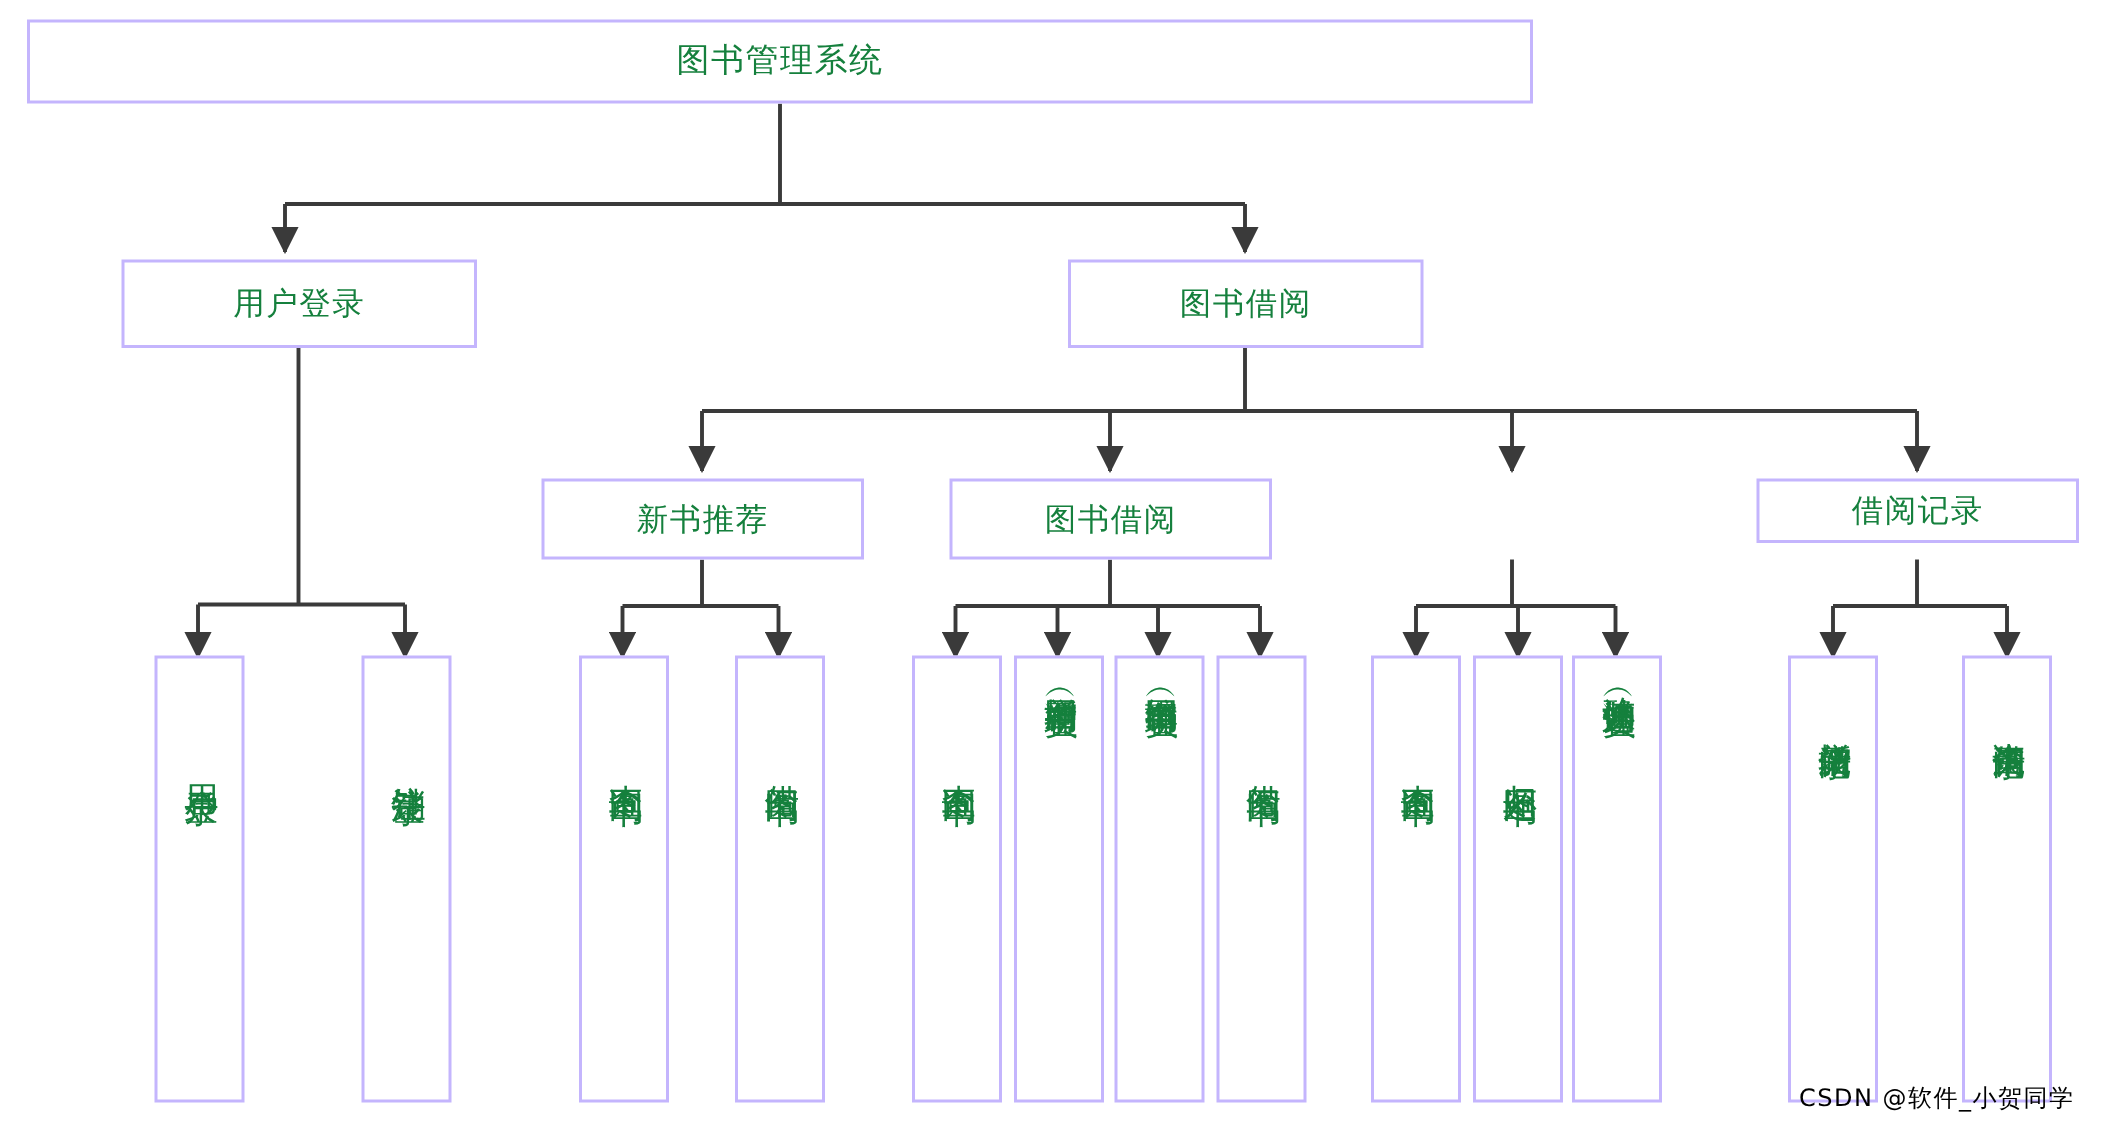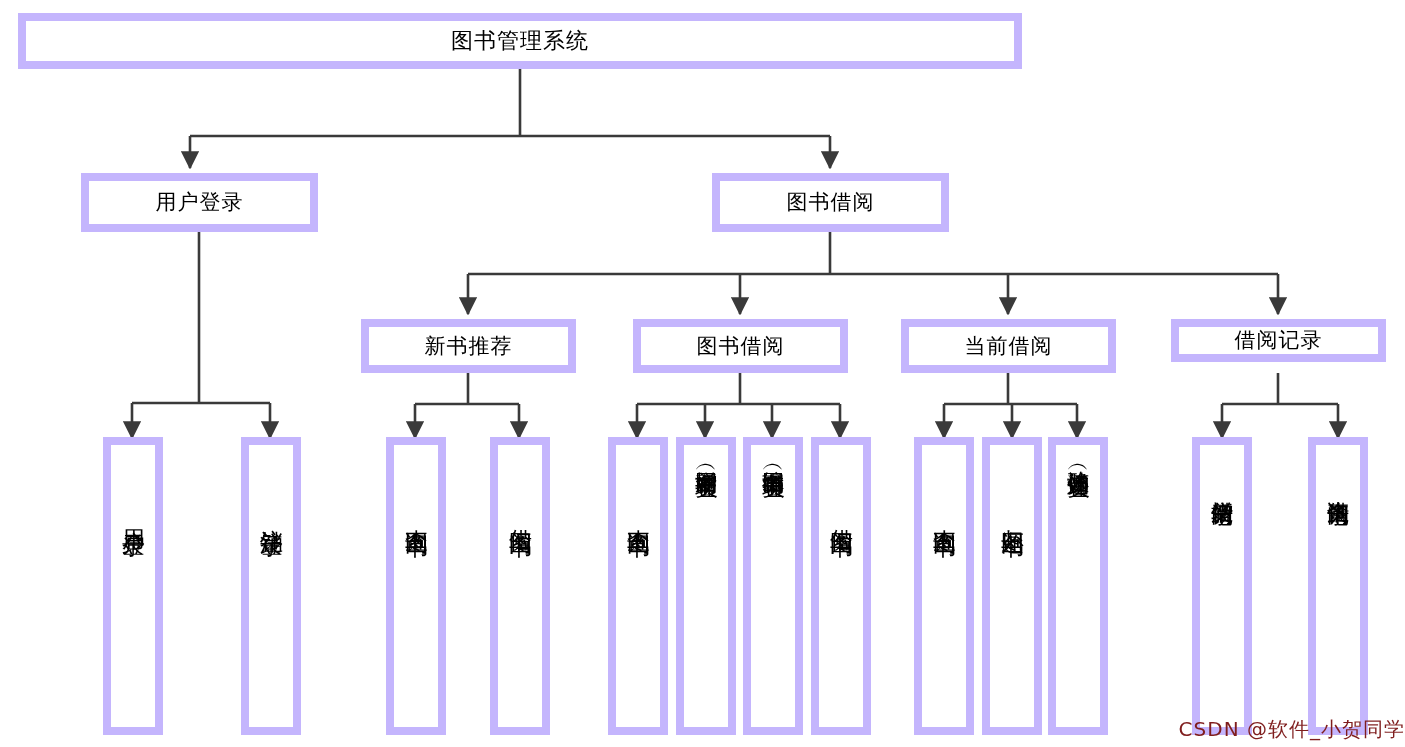--- a/index.html
+++ b/index.html
@@ -8,25 +8,25 @@
     font-family:"DejaVu Sans","Liberation Sans",sans-serif;
     width:1405px;height:747px;overflow:hidden;position:relative;
   }
   #stage{position:relative;width:1405px;height:747px;background:#ffffff;}
   svg.connectors{position:absolute;left:0;top:0;width:1405px;height:747px;pointer-events:none;}
 
   .node{
     position:absolute;
     box-sizing:border-box;
     background:#ffffff;
-    border:8px solid #c4b5fd;
+    border:2px solid #c4b5fd;
     display:flex;
     align-items:center;
     justify-content:center;
-    color:#000000;
+    color:#15803d;
   }
   .node .lbl{
     display:block;
     text-align:center;
     line-height:1.18;
     white-space:nowrap;
   }
   
   .node.horiz .lbl{
     font-size:21px;
@@ -45,24 +45,24 @@
     text-orientation:upright;
     font-size:23px;
     line-height:1.12;
     letter-spacing:2px;
     white-space:nowrap;
   }
   .node.vert.tall .lbl{font-size:22px;letter-spacing:1px;}
 
   .watermark{
     position:absolute;
-    right:0;
+    right:22px;
     bottom:4px;
-    font-size:20px;
-    color:#7f1d1d;
+    font-size:16px;
+    color:#000000;
     letter-spacing:1px;
     white-space:nowrap;
     user-select:none;
   }
 </style>
 </head>
 <body>
 
 <div id="stage">
 
@@ -129,23 +129,20 @@
   </div>
 
   <div class="node horiz" style="left:361px;top:319px;width:215px;height:54px;">
     <span class="lbl">新书推荐</span>
   </div>
 
   <div class="node horiz" style="left:633px;top:319px;width:215px;height:54px;">
     <span class="lbl">图书借阅</span>
   </div>
 
-  <div class="node horiz" style="left:901px;top:319px;width:215px;height:54px;">
-    <span class="lbl">当前借阅</span>
-  </div>
 
   <div class="node horiz" style="left:1171px;top:319px;width:215px;height:43px;">
     <span class="lbl">借阅记录</span>
   </div>
 
   <div class="node vert" style="left:103px;top:437px;width:60px;height:298px;padding-top:66px;">
     <span class="lbl">用户登录</span>
   </div>
 
   <div class="node vert" style="left:241px;top:437px;width:60px;height:298px;padding-top:66px;">

